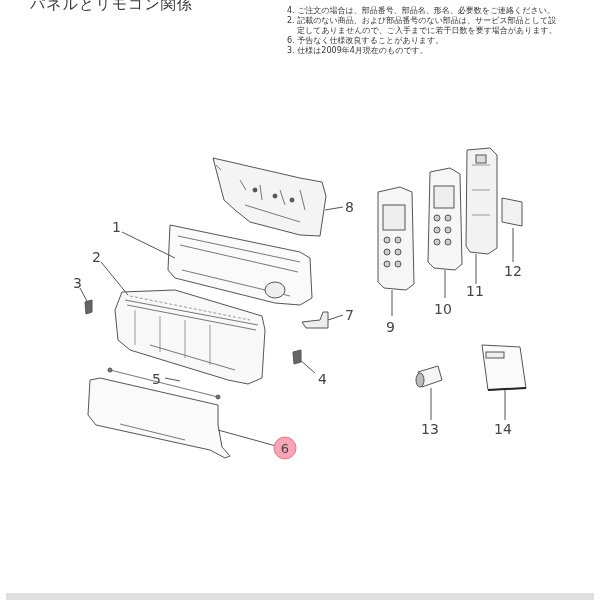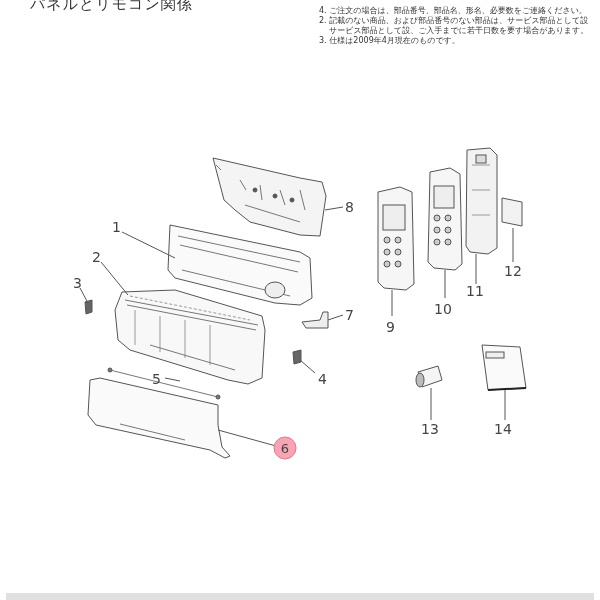--- a/index.html
+++ b/index.html
@@ -1,33 +1,34 @@
 <!DOCTYPE html>
 <html><head>
 <meta charset="utf-8">
 <style>
   html,body{margin:0;padding:0;background:#fff;}
   body{width:600px;height:600px;position:relative;overflow:hidden;font-family:"DejaVu Sans",sans-serif;color:#222;}
   .title{position:absolute;left:30px;top:-5px;font-size:15px;letter-spacing:1px;color:#333;}
   .notes{position:absolute;left:287px;top:6px;font-size:8px;line-height:10px;color:#333;}
-  .notes div{white-space:nowrap;margin-left:32px;}
+  .notes div{white-space:nowrap;}
   .notes .ind{padding-left:10px;}
   svg{position:absolute;left:0;top:0;}
   .lbl{font-family:"DejaVu Sans",sans-serif;font-size:14px;fill:#444;}
   .bar{position:absolute;left:6px;top:593px;width:588px;height:7px;background:#e0e0e0;}
 </style>
 </head>
 <body>
 
 <div class="title">パネルとリモコン関係</div>
 
 <div class="notes">
   <div>4. ご注文の場合は、部品番号、部品名、形名、必要数をご連絡ください。</div>
   <div>2. 記載のない商品、および部品番号のない部品は、サービス部品として設</div>
-  <div class="ind">サービス部品として設、ご入手までに若干日数を要す場合があります。</div>
+  <div class="ind">定してありませんので、ご入手までに若干日数を要す場合があります。</div>
+  <div>6. 予告なく仕様改良することがあります。</div>
   <div>3. 仕様は2009年4月現在のものです。</div>
 </div>
 
 <svg width="600" height="600" viewBox="0 0 600 600">
   <g fill="none" stroke="#555" stroke-width="1">
 
     <g>
       <path d="M213,158 L300,178 L322,182 L326,196 L320,236 L300,235 L250,222 L235,210 L224,200 Z" fill="#f4f4f4"></path>
       <path d="M216,165 L221,170 M240,180 L246,190 M260,185 L262,200 M280,190 L285,205 M300,190 L305,210 M245,205 L300,222" stroke="#777"></path>
       <circle cx="255" cy="190" r="2" fill="#555"></circle>

